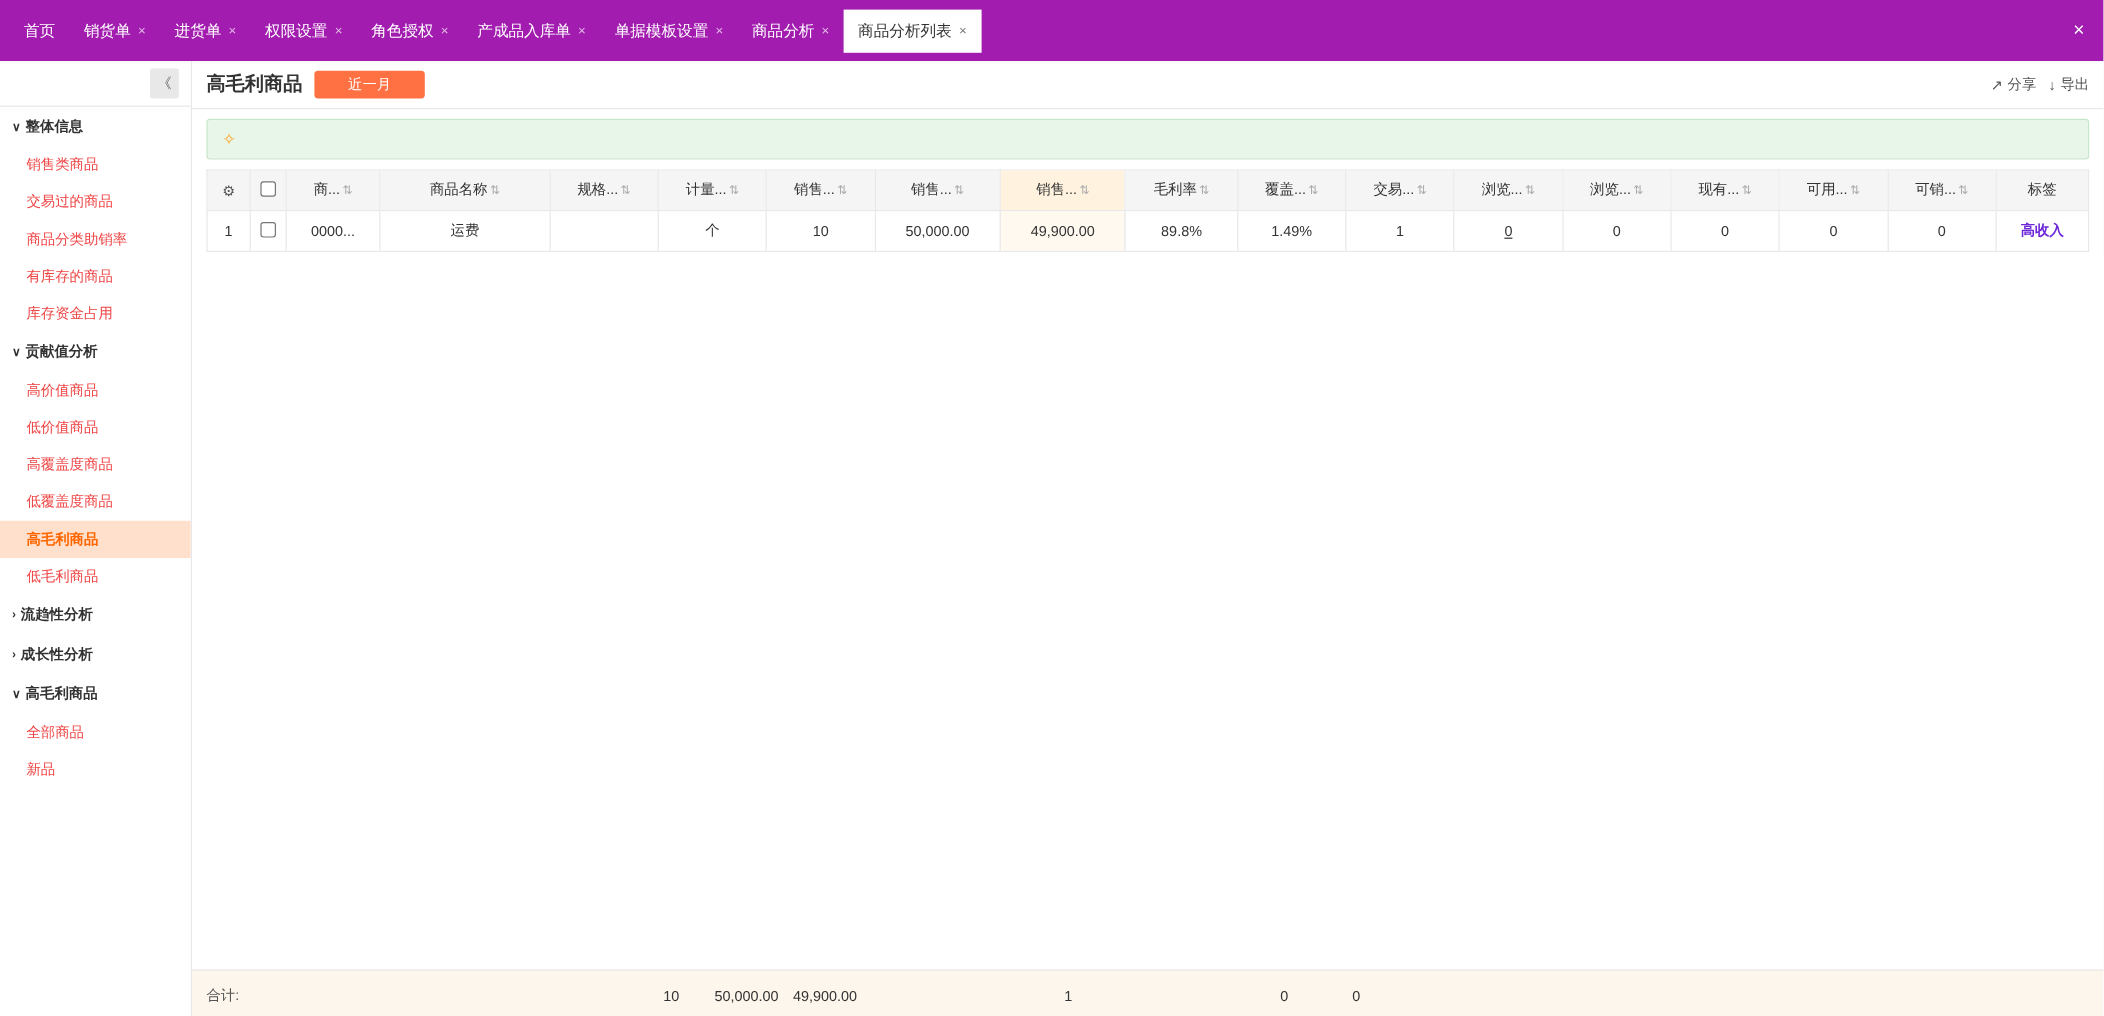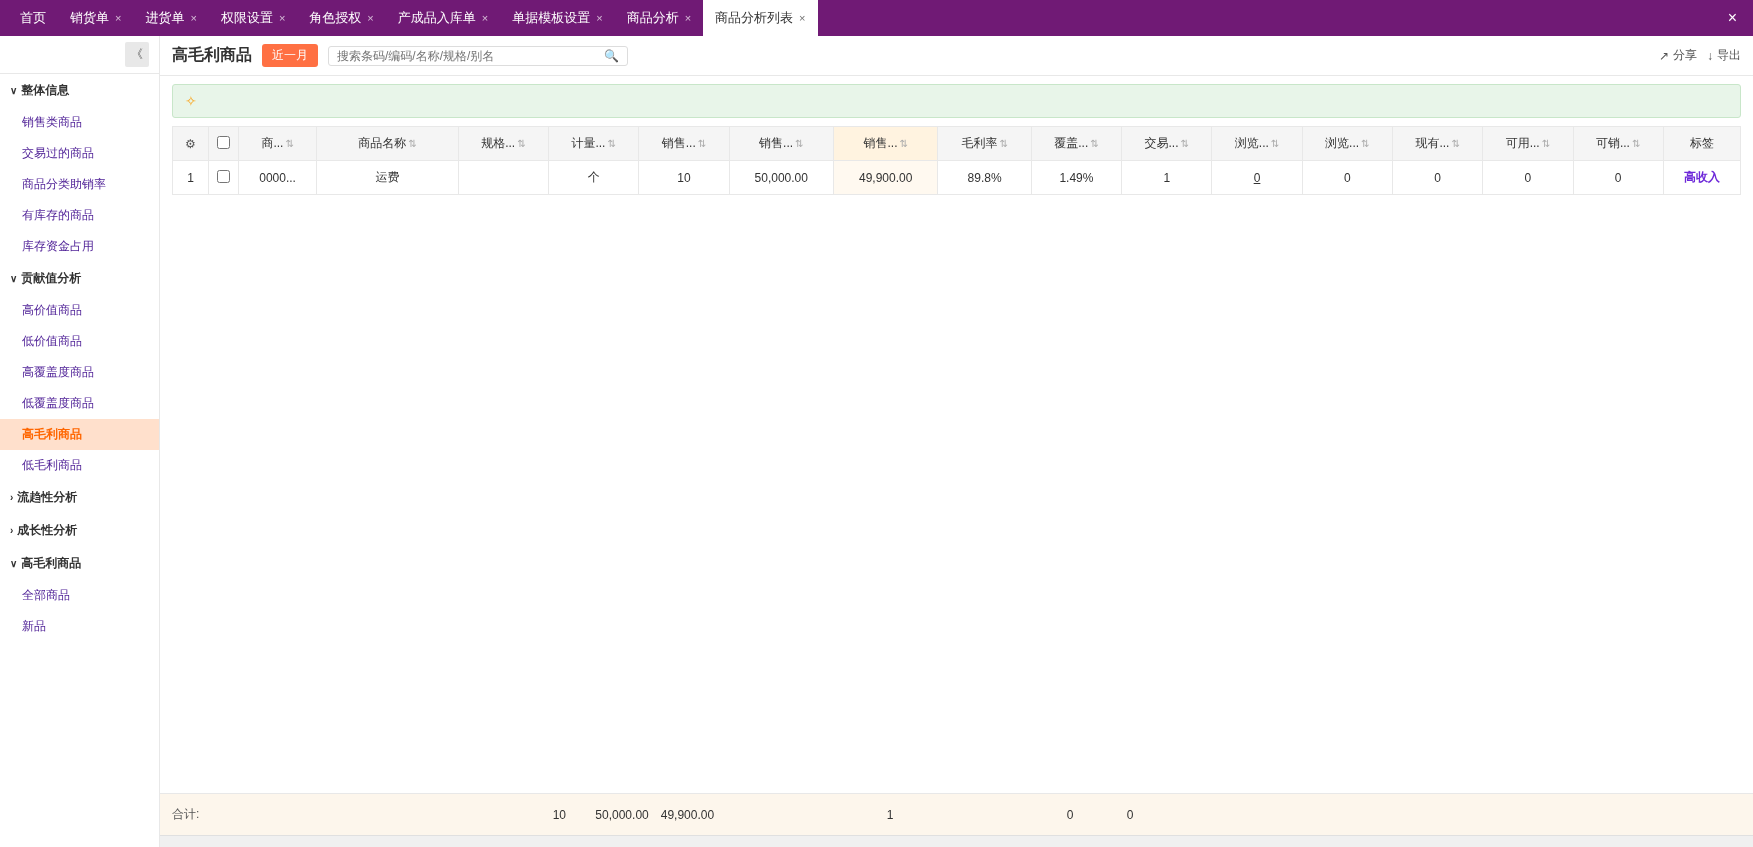--- a/index.html
+++ b/index.html
@@ -1,20 +1,20 @@
 <!DOCTYPE html>
 <html><head>
   <meta charset="utf-8">
   <style>
     * { margin: 0; padding: 0; box-sizing: border-box; }
     body { font-family: "Microsoft YaHei", Arial, sans-serif; font-size: 12px; background: #f5f5f5; color: #333; overflow: hidden; width: 1753px; height: 847px; }
 
     
     .top-nav {
-      display: flex; align-items: center; background: #701a75; height: 36px; padding: 0 8px;
+      display: flex; align-items: center; background: #a21caf; height: 51px; padding: 0 8px;
       color: #fff; gap: 0; text-align: right;
     }
     .top-nav .nav-item {
       padding: 0 12px; height: 36px; display: flex; align-items: center; cursor: pointer;
       font-size: 13px; white-space: nowrap; position: relative;
     }
     .top-nav .nav-item.active { background: #fff; color: #333; }
     .top-nav .nav-item .close-btn { margin-left: 6px; font-size: 11px; cursor: pointer; color: inherit; opacity: 0.7; }
     .top-nav .nav-item.active .close-btn { color: #333; }
     .top-nav .spacer { flex: 1; }
@@ -25,36 +25,36 @@
 
     
     .sidebar { width: 160px; background: #fff; border-right: 1px solid #e8e8e8; overflow-y: auto; flex-shrink: 0; }
     .sidebar-section { }
     .sidebar-section-header {
       display: flex; align-items: center; padding: 8px 10px; cursor: pointer; font-size: 12px; color: #333;
       font-weight: bold;
     }
     .sidebar-section-header .arrow { margin-right: 4px; font-size: 10px; }
     .sidebar-item {
-      padding: 7px 10px 7px 22px; cursor: pointer; font-size: 12px; color: #4c1d95;
+      padding: 7px 10px 7px 22px; cursor: pointer; font-size: 12px; color: #ef4444;
     }
     .sidebar-item.active { background: #ffe0cc; color: #ff6600; font-weight: bold; }
 
     
     .content-area { flex: 1; display: flex; flex-direction: column; overflow: hidden; background: #fff; }
 
     
     .content-header {
       display: flex; align-items: center; padding: 8px 12px; border-bottom: 1px solid #e8e8e8;
       gap: 10px;
     }
     .content-title { font-size: 16px; font-weight: bold; color: #333; }
     .period-btn {
       background: #ff7043; color: #fff; border: none; border-radius: 3px;
-      padding: 3px 10px; cursor: pointer; font-size: 12px;
+      padding: 3px 28px; cursor: pointer; font-size: 12px;
     }
     .search-box {
       display: flex; align-items: center; border: 1px solid #ddd; border-radius: 3px;
       padding: 2px 8px; flex: 1; max-width: 300px;
     }
     .search-box input { border: none; outline: none; font-size: 12px; width: 100%; }
     .search-icon { color: #999; cursor: pointer; margin-left: 4px; }
     .header-actions { margin-left: auto; display: flex; gap: 10px; }
     .action-btn { display: flex; align-items: center; gap: 4px; cursor: pointer; color: #555; font-size: 12px; }
     .collapse-sidebar-btn {
@@ -222,24 +222,20 @@
         <span>新品</span>
       </div>
     </div>
   </div>
 
   <div class="content-area">
 
     <div class="content-header">
       <span class="content-title">高毛利商品</span>
       <button class="period-btn">近一月</button>
-      <div class="search-box">
-        <input type="text" placeholder="搜索条码/编码/名称/规格/别名" style="">
-        <span class="search-icon">🔍</span>
-      </div>
       <div class="header-actions">
         <div class="action-btn">
           <span>↗</span>
           <span>分享</span>
         </div>
         <div class="action-btn">
           <span>↓</span>
           <span>导出</span>
         </div>
       </div>

